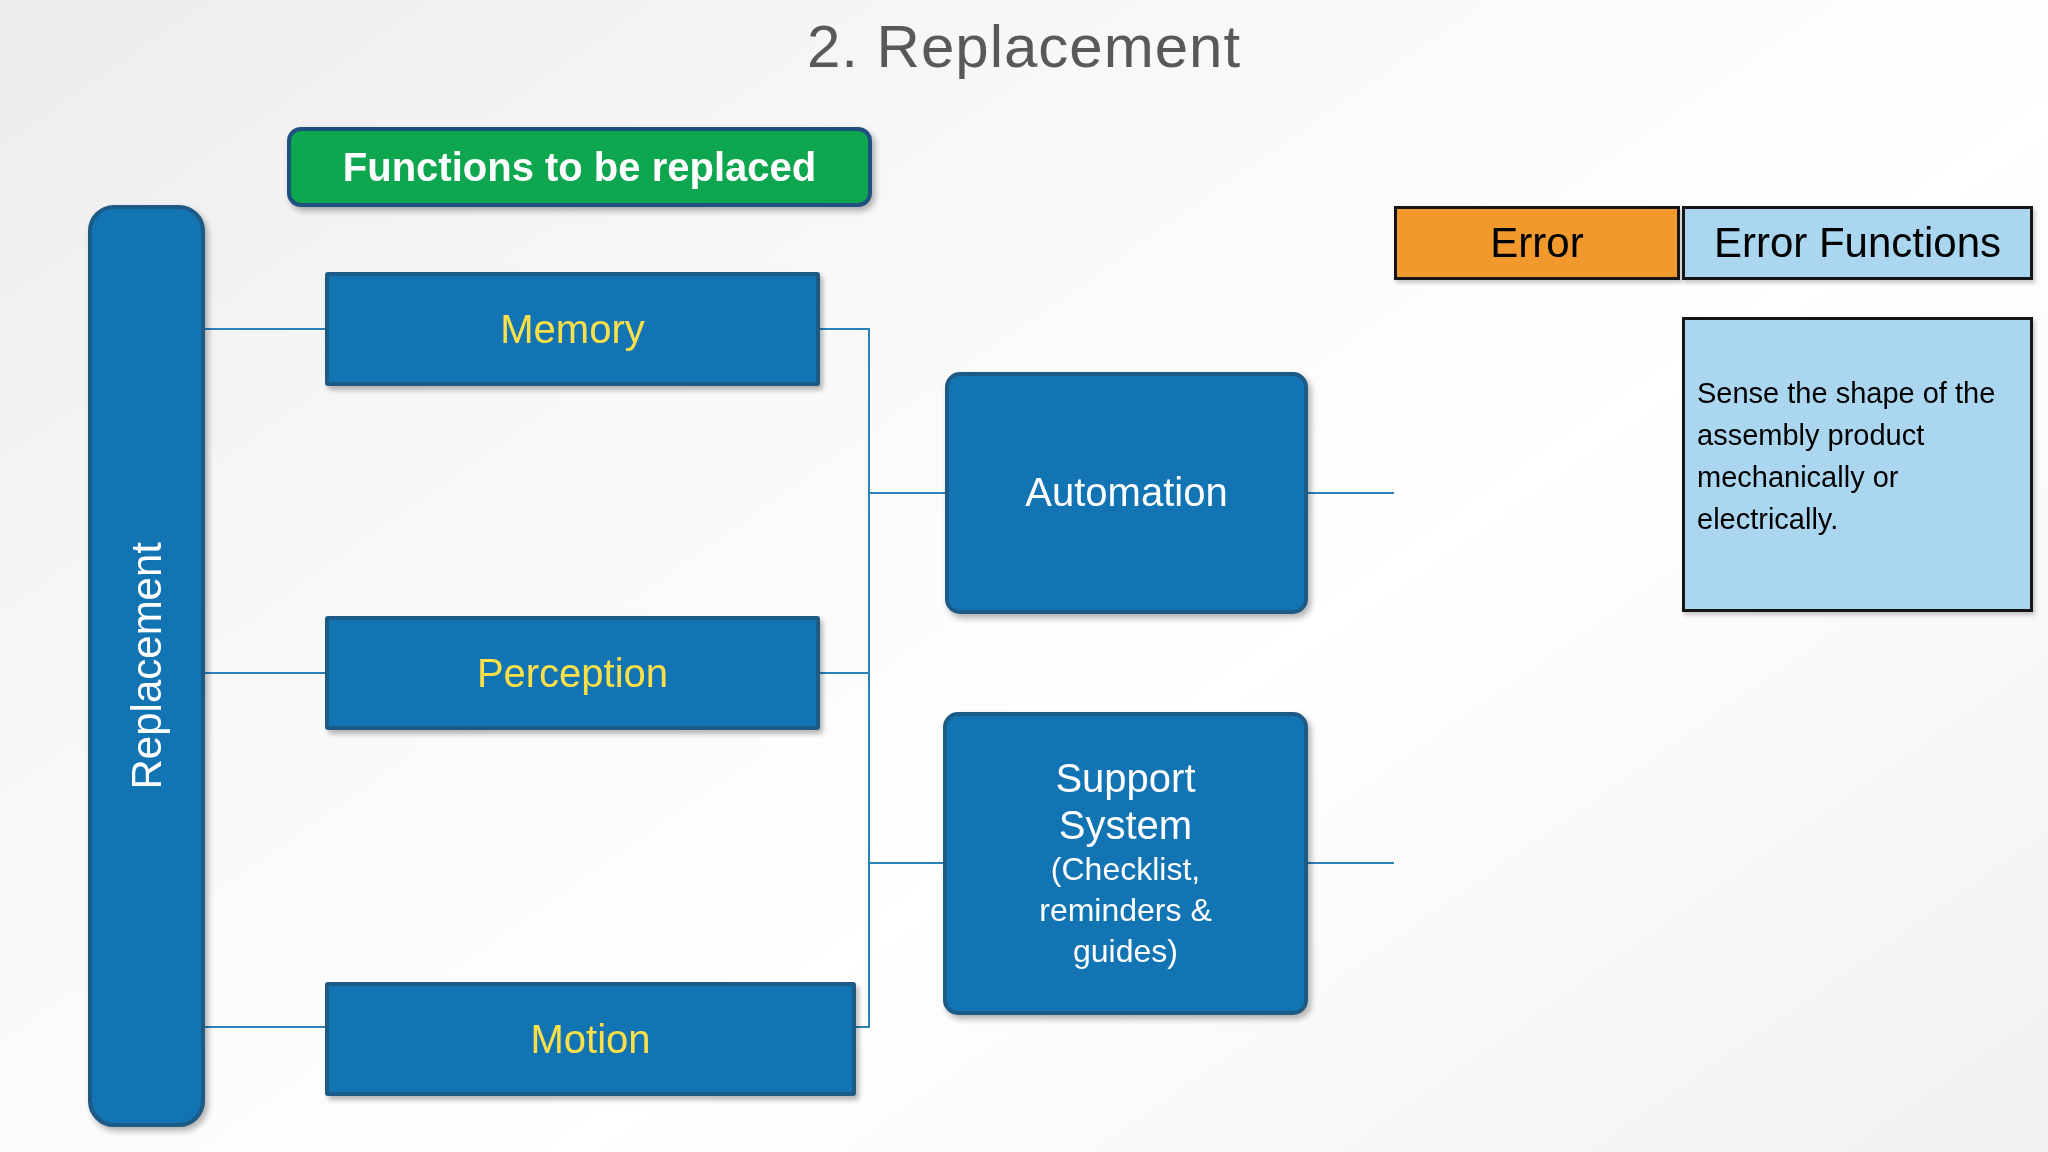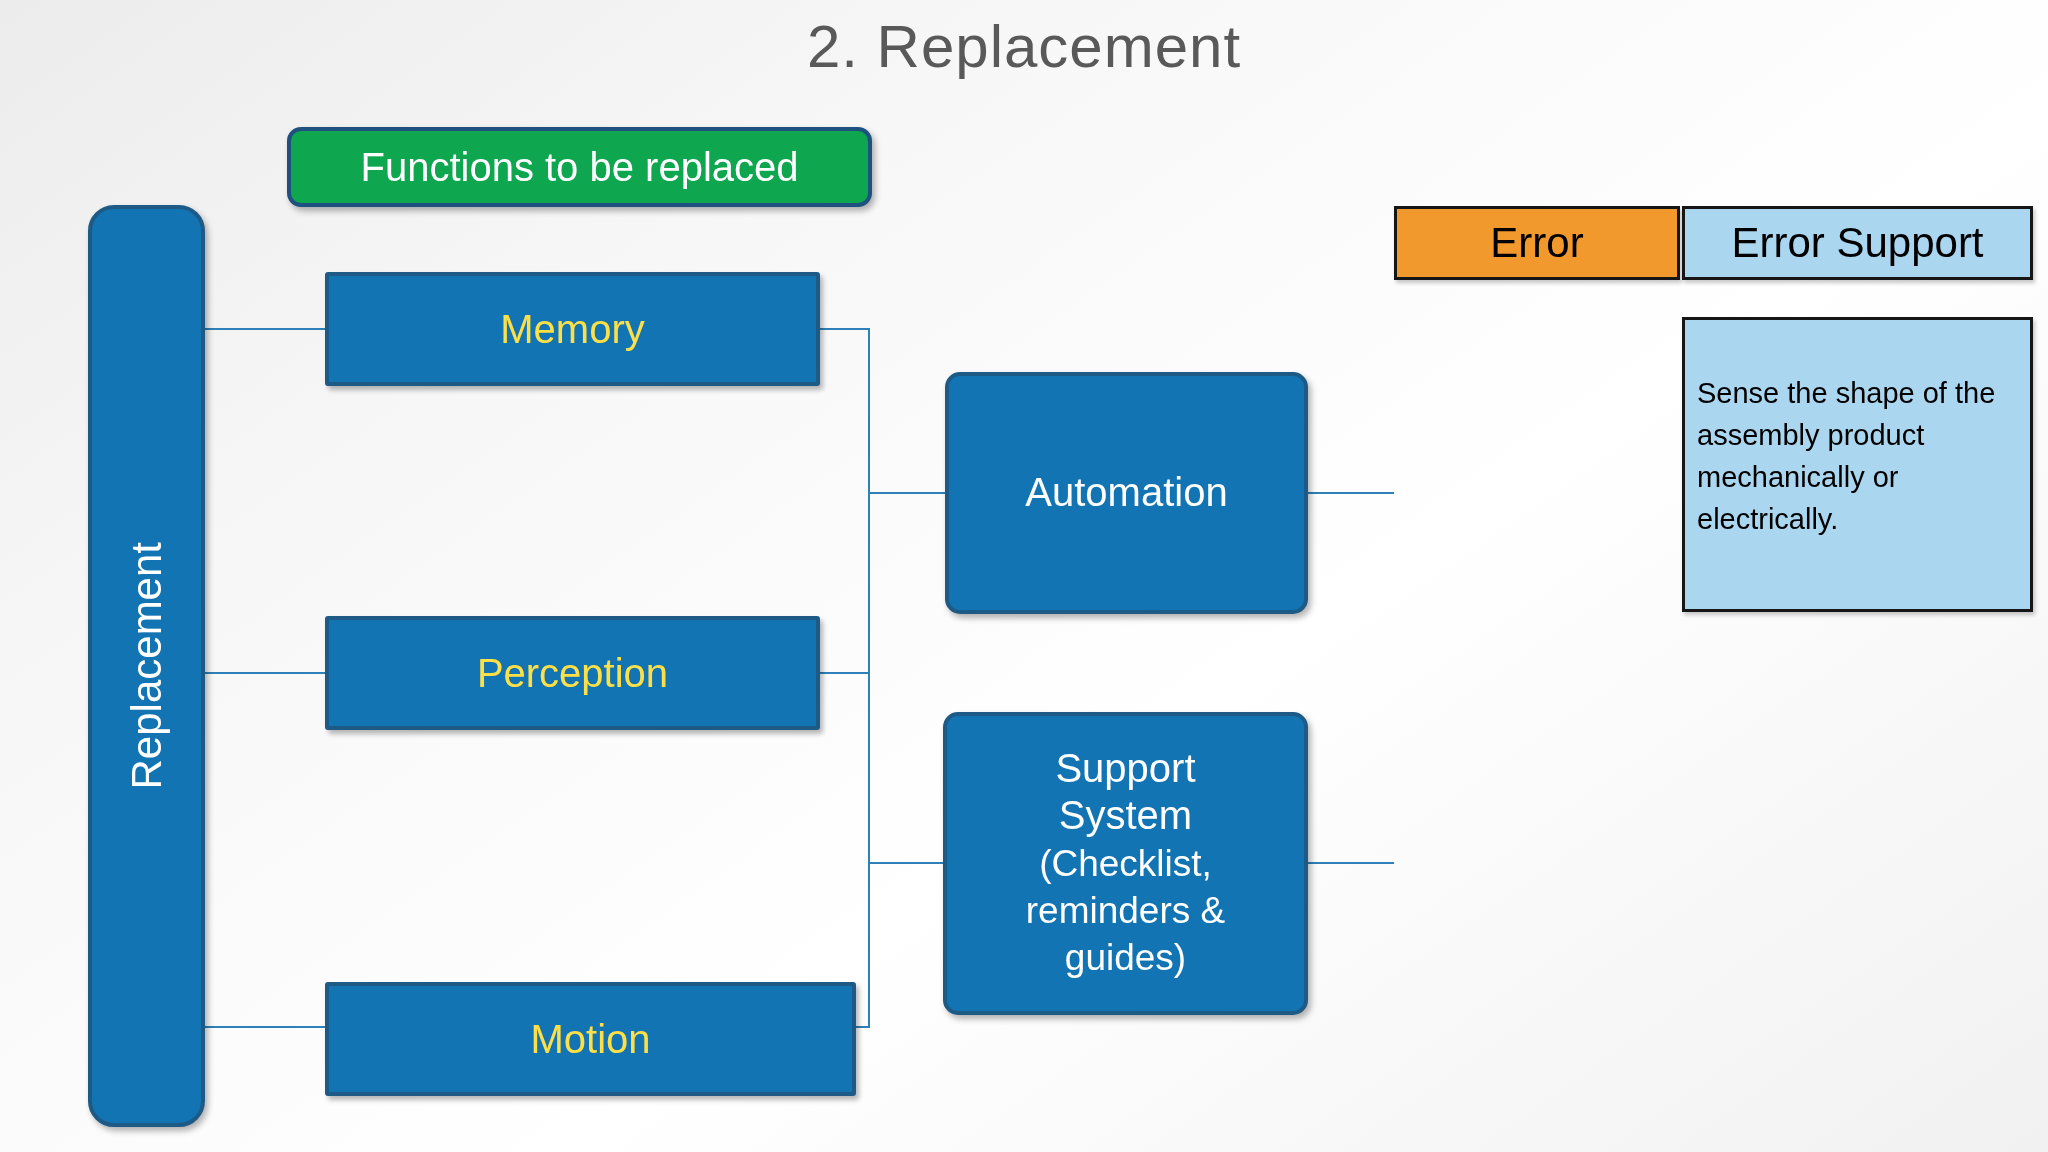--- a/index.html
+++ b/index.html
@@ -50,40 +50,40 @@
     padding:10px 12px;z-index:3;
     box-shadow:2px 3px 4px rgba(0,0,0,0.22);
   }
   .cell.orange{background:#f2992e;}
   .cell.lblue{background:#aad6f0;}
   .cell.hdr{
     display:flex;align-items:center;justify-content:center;
     font-size:42px;padding:0;line-height:1.1;
   }
   .pre{white-space:pre-line;}
-  .sub-label{font-size:37px;line-height:1.28;}
+  .sub-label{font-size:32px;line-height:1.28;}
   .main-label{line-height:1.18;}
   .conn{background:#2e81b8;z-index:1;}
 </style>
 </head>
 <body>
 
 <div class="stage">
 
   <div class="abs slide-title">2. Replacement</div>
 
-  <div class="abs green-box" style="left:287px;top:127px;width:585px;height:80px;">
+  <div class="abs green-box" style="left:287px;top:127px;width:585px;height:80px;font-weight:bold;">
     <span>Functions to be replaced</span>
   </div>
 
   <div class="abs cell orange hdr" style="left:1394px;top:206px;width:286px;height:74px;">
     <span>Error</span>
   </div>
   <div class="abs cell lblue hdr" style="left:1682px;top:206px;width:351px;height:74px;">
-    <span>Error Support</span>
+    <span>Error Functions</span>
   </div>
 
   <div class="abs conn" style="left:205px;top:328px;width:120px;height:2px;"></div>
   <div class="abs conn" style="left:205px;top:672px;width:120px;height:2px;"></div>
   <div class="abs conn" style="left:205px;top:1026px;width:120px;height:2px;"></div>
   <div class="abs conn" style="left:820px;top:328px;width:50px;height:2px;"></div>
   <div class="abs conn" style="left:820px;top:672px;width:50px;height:2px;"></div>
   <div class="abs conn" style="left:820px;top:1026px;width:50px;height:2px;"></div>
   <div class="abs conn" style="left:868px;top:328px;width:2px;height:700px;"></div>
   <div class="abs conn" style="left:868px;top:492px;width:77px;height:2px;"></div>

